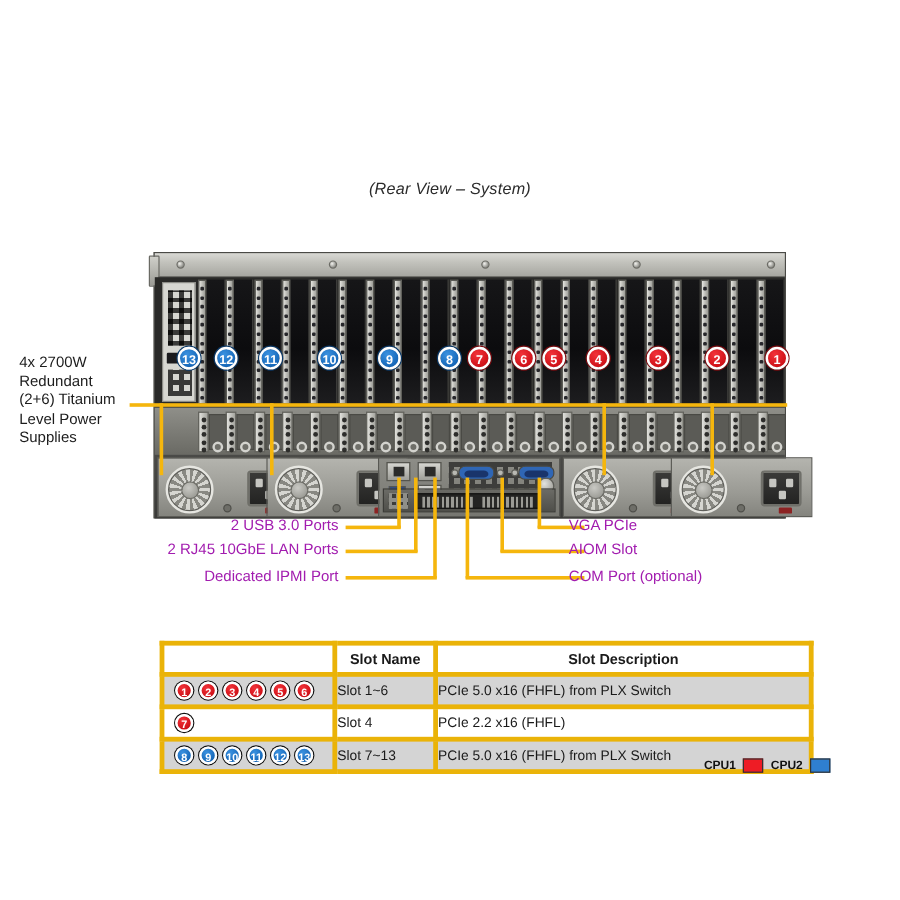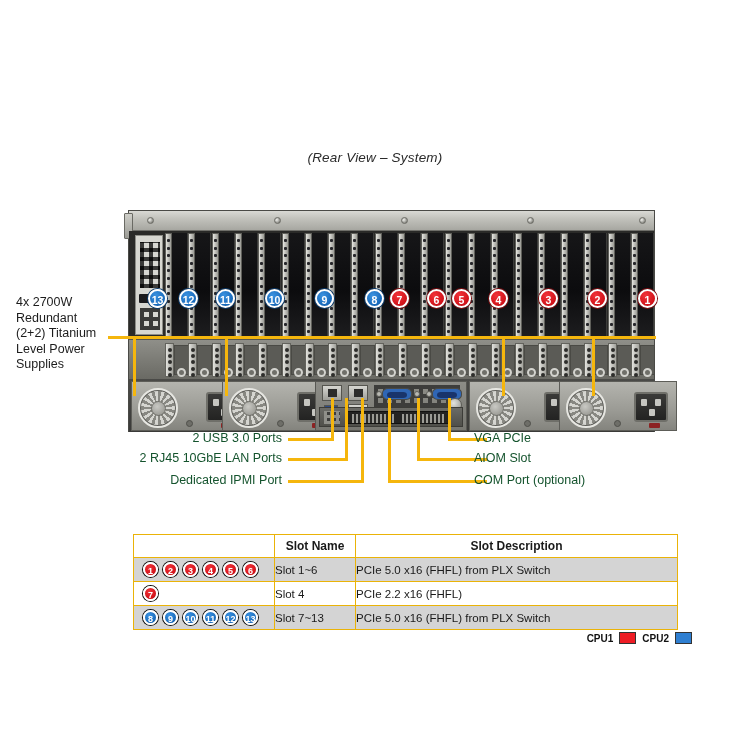--- a/index.html
+++ b/index.html
@@ -153,30 +153,30 @@
       border:2px solid #ffffff;box-shadow:0 0 0 1px #7e0a0e;}
   .badge.blue{background:radial-gradient(circle at 38% 30%,#3b92e0,#1667b8 72%,#0d4a88);
       border:2px solid #ffffff;box-shadow:0 0 0 1px #0a3a6b;}
 
   
   .ln{position:absolute;background:#f5b60d;}
   .lnh{height:3px;}
   .lnv{width:3px;}
 
   
-  .callout{position:absolute;font-size:12.5px;color:#14532d;white-space:nowrap;}
+  .callout{position:absolute;font-size:12.5px;color:#a21caf;white-space:nowrap;}
   .callout.r{text-align:right;}
 
   #psu-label{position:absolute;left:16px;top:295px;width:104px;
       font-size:12.5px;line-height:15.5px;color:#1c1c1c;}
 
   
   #slot-table{position:absolute;left:133px;top:534px;width:545px;
       border-collapse:collapse;font-size:11.5px;}
-  #slot-table th,#slot-table td{border:1px solid #eab308;padding:0;}
+  #slot-table th,#slot-table td{border:4px solid #eab308;padding:0;}
   #slot-table thead th{height:22px;font-weight:bold;font-size:12px;
       background:#ffffff;text-align:center;}
   #slot-table td{height:23px;vertical-align:middle;}
   .col-badges{width:140px;}
   .col-name{width:80px;}
   .col-desc{width:auto;}
   tr.shaded td{background:#d4d4d4;}
   tr.plain td{background:#ffffff;}
   .cellpad{padding-left:7px;}
   .tbadges{display:flex;align-items:center;gap:5px;padding-left:9px;}
@@ -194,21 +194,21 @@
   #cpu-legend .sw{width:17px;height:12px;border:1px solid #333;box-sizing:border-box;}
 </style>
 </head>
 <body>
 
 <div class="abs" id="view-title">(Rear View – System)</div>
 
 <div id="psu-label">
   <div>4x 2700W</div>
   <div>Redundant</div>
-  <div>(2+2) Titanium</div>
+  <div>(2+6) Titanium</div>
   <div>Level Power</div>
   <div>Supplies</div>
 </div>
 
 <div class="abs" id="chassis">
 
   <div class="toprail">
     <div class="railtab"></div>
     <div class="railscrew" style="left:18px"></div>
     <div class="railscrew" style="left:145px"></div>

